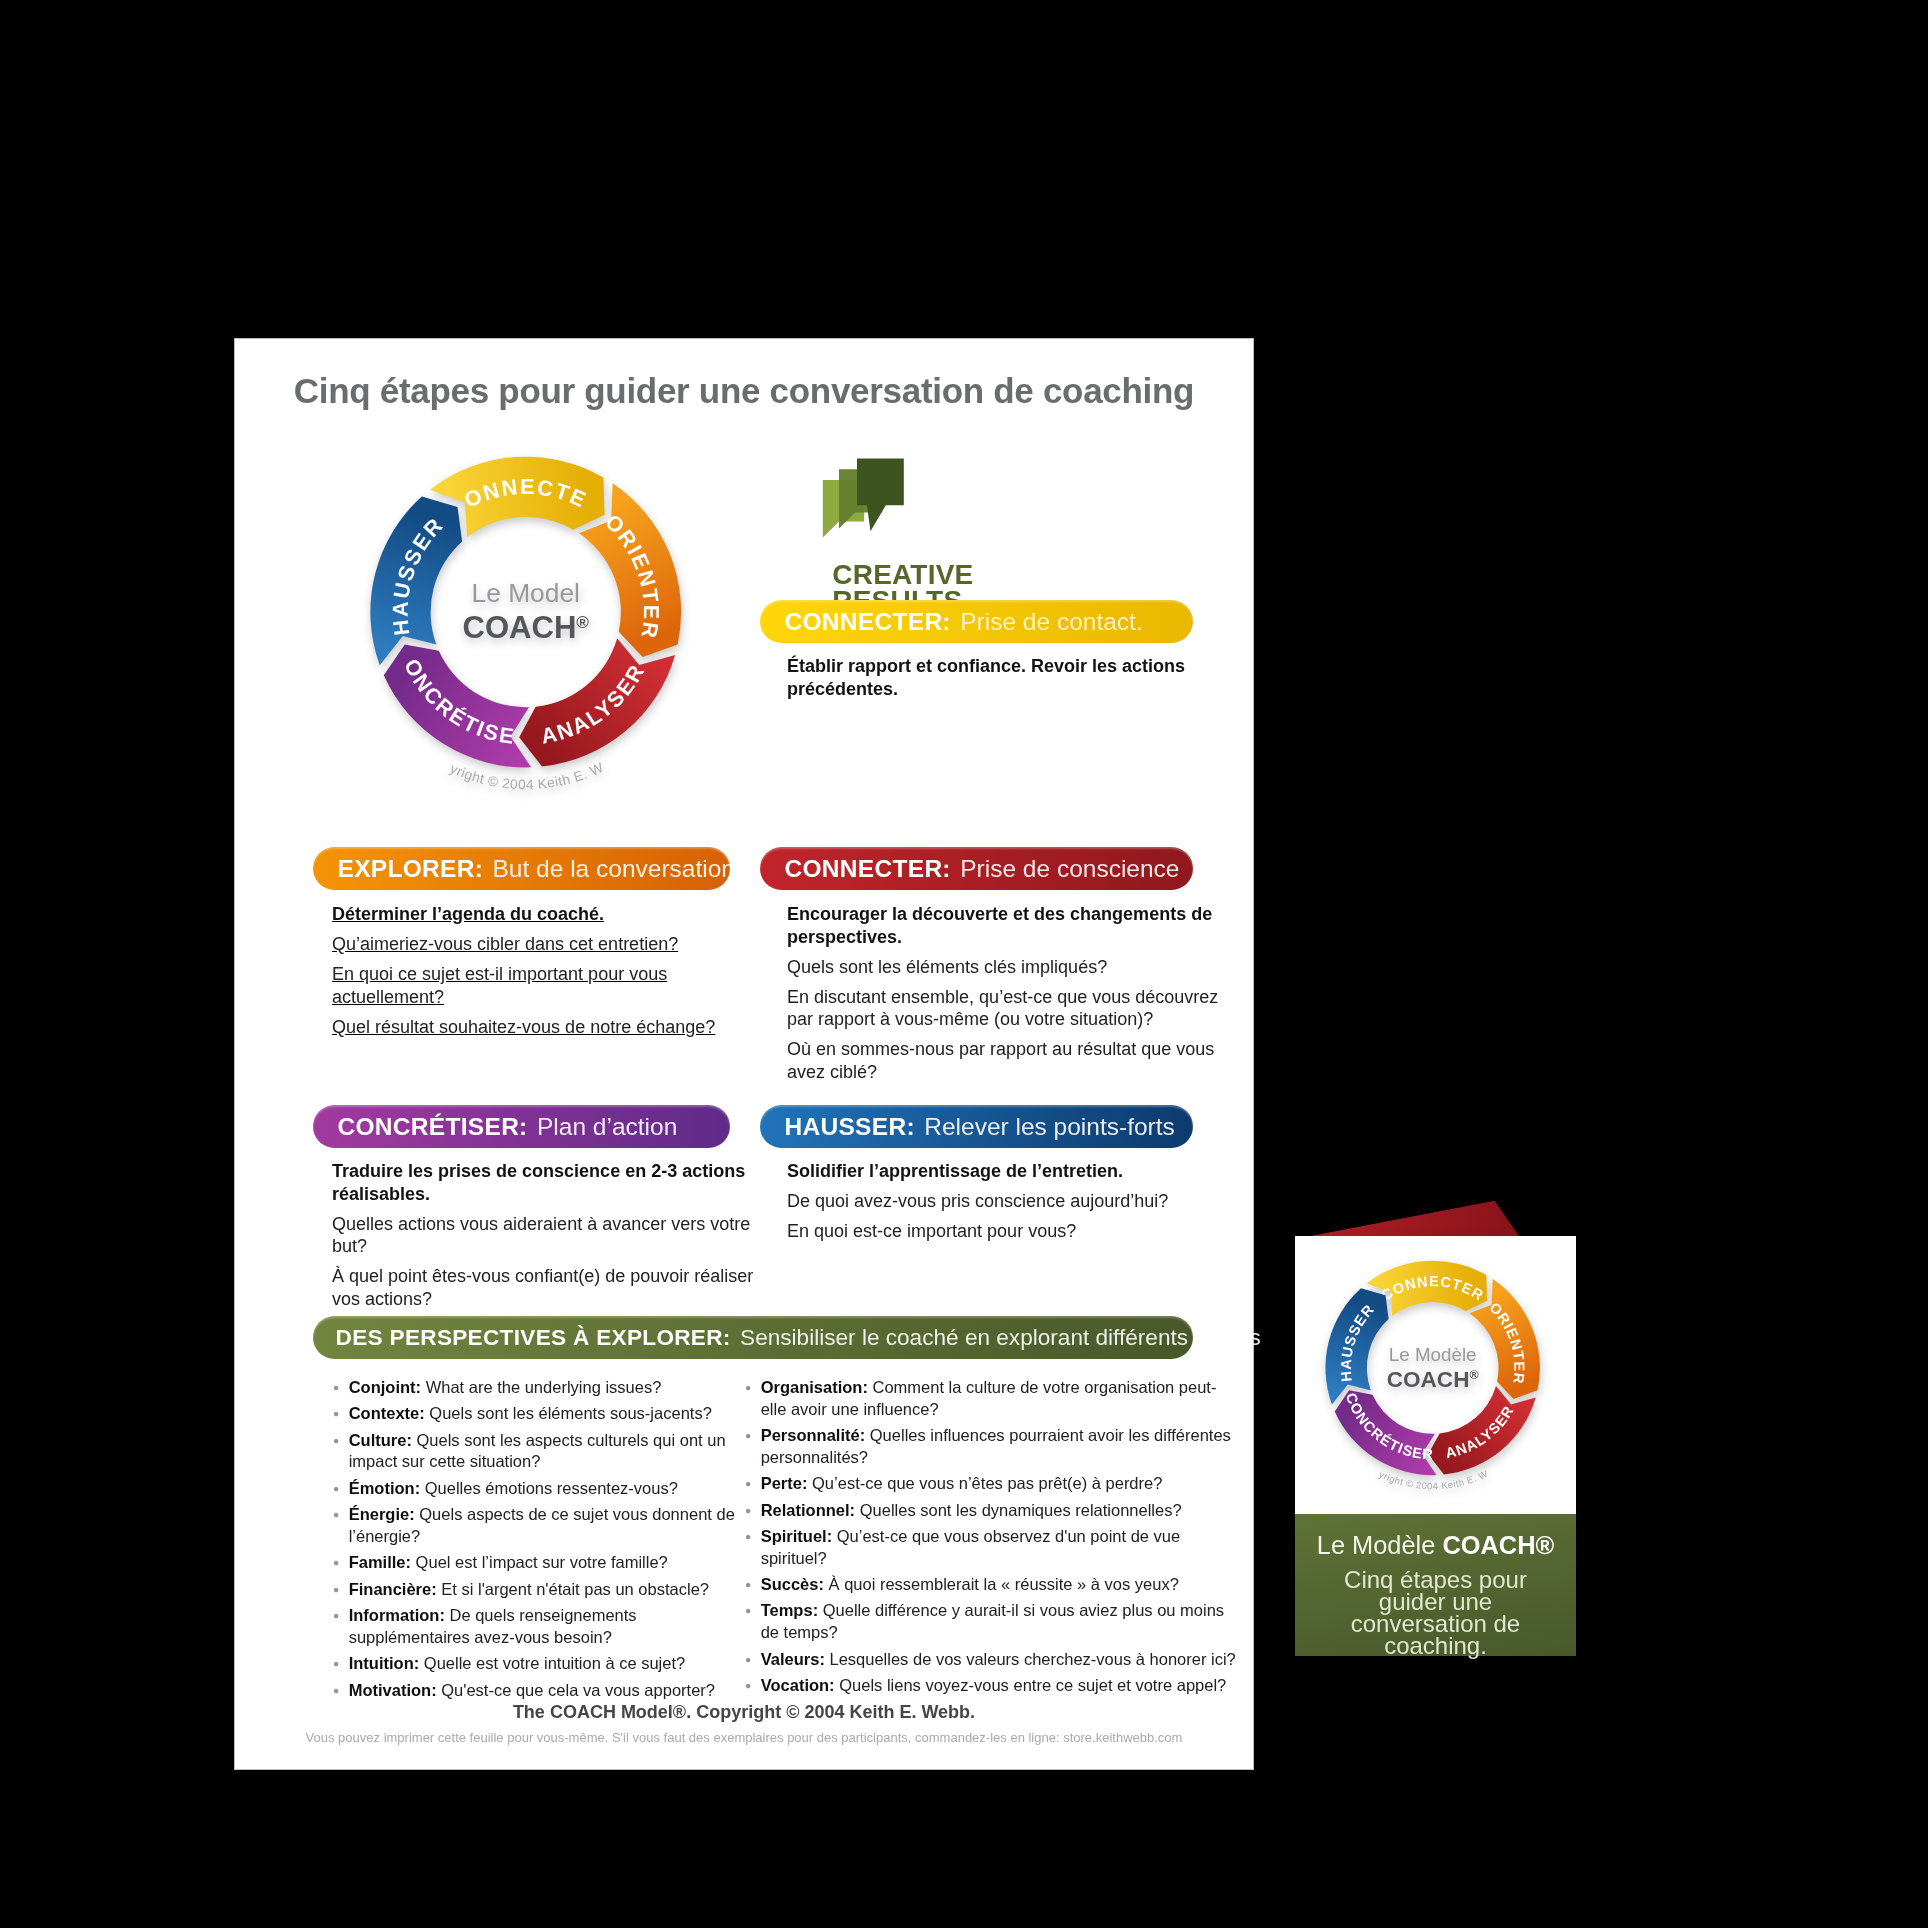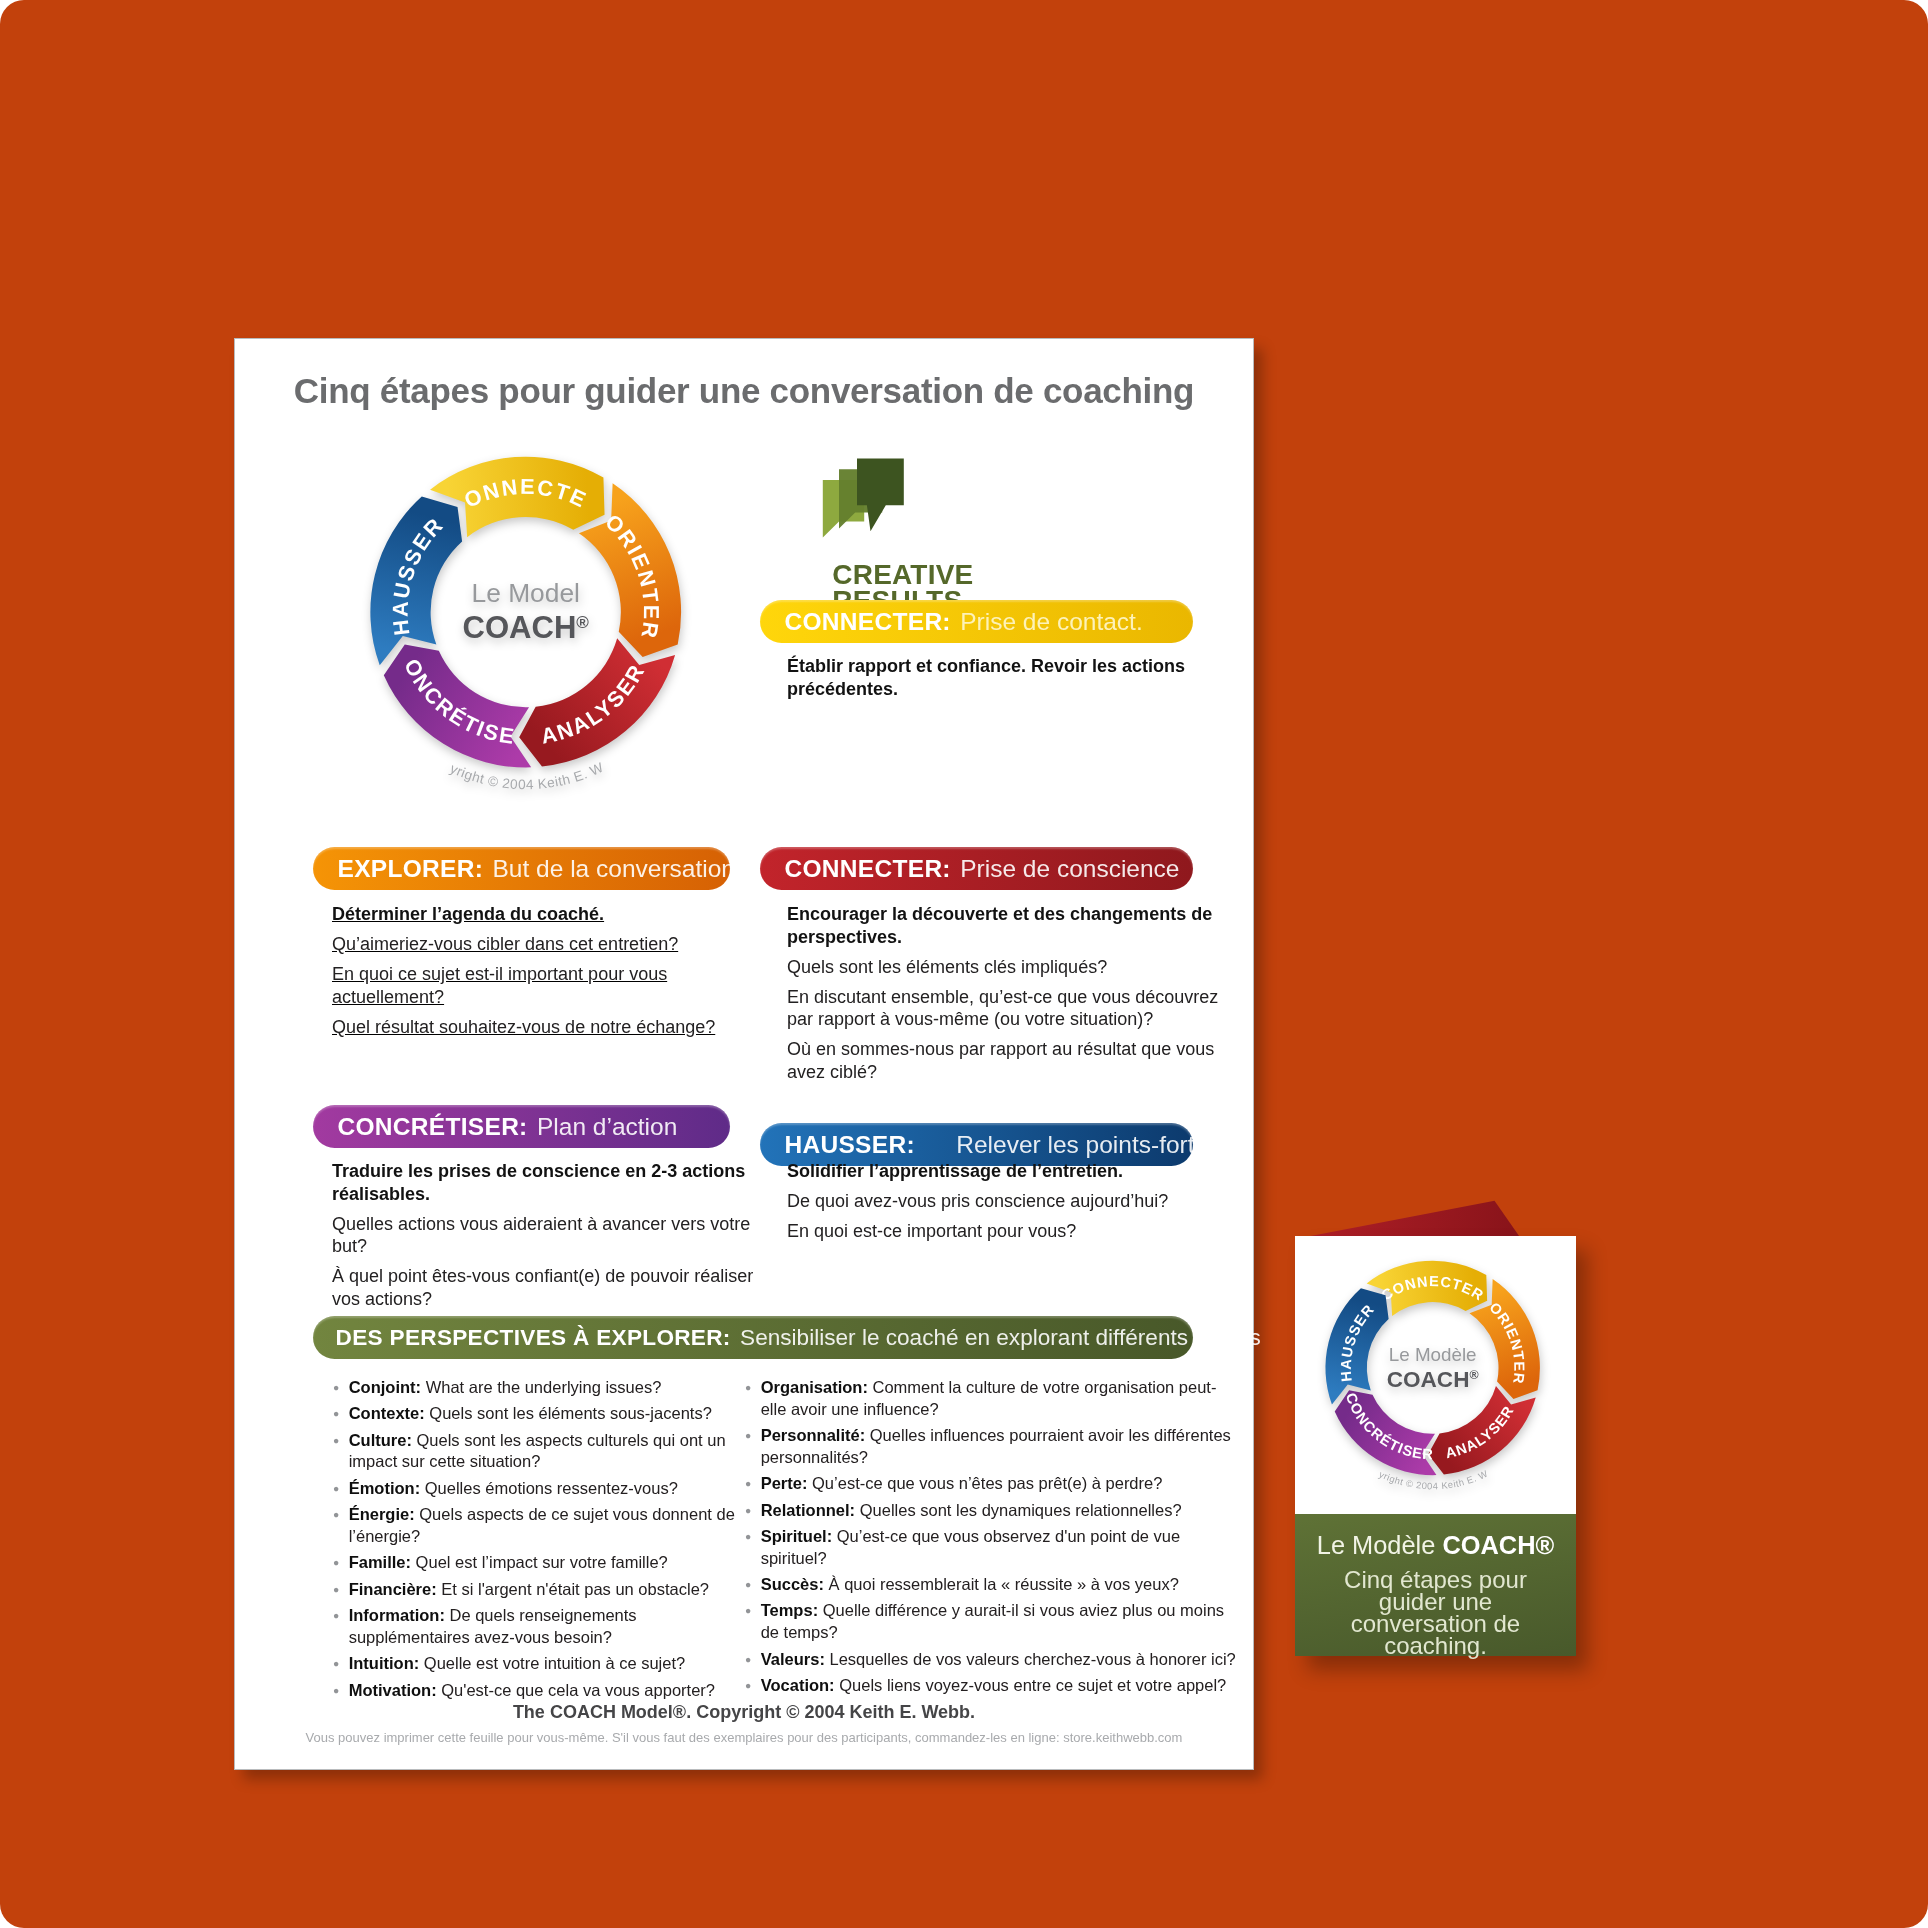--- a/index.html
+++ b/index.html
@@ -1,17 +1,17 @@
 <!DOCTYPE html>
 <html style="font-size:15px"><head>
 <meta charset="utf-8">
 <style>
   html,body{margin:0;padding:0;background:#ffffff;}
-  .canvas{position:relative;width:1928px;height:1928px;background:#c2410c;overflow:hidden;
-          font-family:"Liberation Sans", sans-serif;border-radius:24px;-webkit-font-smoothing:antialiased;}
+  .canvas{position:relative;width:1928px;height:1928px;background:#000000;overflow:hidden;
+          font-family:"Liberation Sans", sans-serif;-webkit-font-smoothing:antialiased;}
   .page{position:absolute;left:234px;top:338px;width:1018px;height:1430px;background:#ffffff;
         border:0.9px solid #b9bbbd;box-shadow:8.5px 10.4px 13px rgba(0,0,0,0.28);}
   .title{position:absolute;left:0;right:0;top:32px;text-align:center;font-size:35px;font-weight:bold;
          color:#6b6c6e;letter-spacing:-0.3px;}
   .wheel-host{position:absolute;}
   .wheel-host svg{filter:drop-shadow(1.9px 4.7px 4.7px rgba(0,0,0,0.22));}
   .wlabel{fill:#ffffff;font-weight:bold;}
   .wcenter1{fill:#97999c;}
   .wcenter2{fill:#55565a;font-weight:bold;}
   .wcopy{fill:#a8aaad;}
@@ -152,21 +152,21 @@
     </div>
     <div class="txt" style="left:97px;top:821px;width:435px;">
       <p class="intro">Traduire les prises de conscience en 2-3 actions réalisables.</p>
       <div>
           <p class="q">Quelles actions vous aideraient à avancer vers votre but?</p>
           <p class="q">À quel point êtes-vous confiant(e) de pouvoir réaliser vos actions?</p>
           <p class="q">Quel soutien vous faudrait-il pour les réaliser?</p>
         </div>
     </div>
 
-    <div class="banner" style="left: 525px; top: 784px; width: 433px; background: linear-gradient(90deg, rgb(34, 115, 185), rgb(12, 58, 109)); gap: 32px;">
+    <div class="banner" style="left: 525px; top: 766px; width: 433px; background: linear-gradient(90deg, rgb(34, 115, 185), rgb(12, 58, 109));">
       <span class="strong">HAUSSER:</span>
       <span class="light">Relever les points-forts</span>
     </div>
     <div class="txt" style="left:552px;top:821px;width:435px;">
       <p class="intro">Solidifier l’apprentissage de l’entretien.</p>
       <div>
           <p class="q">De quoi avez-vous pris conscience aujourd’hui?</p>
           <p class="q">En quoi est-ce important pour vous?</p>
         </div>
     </div>

